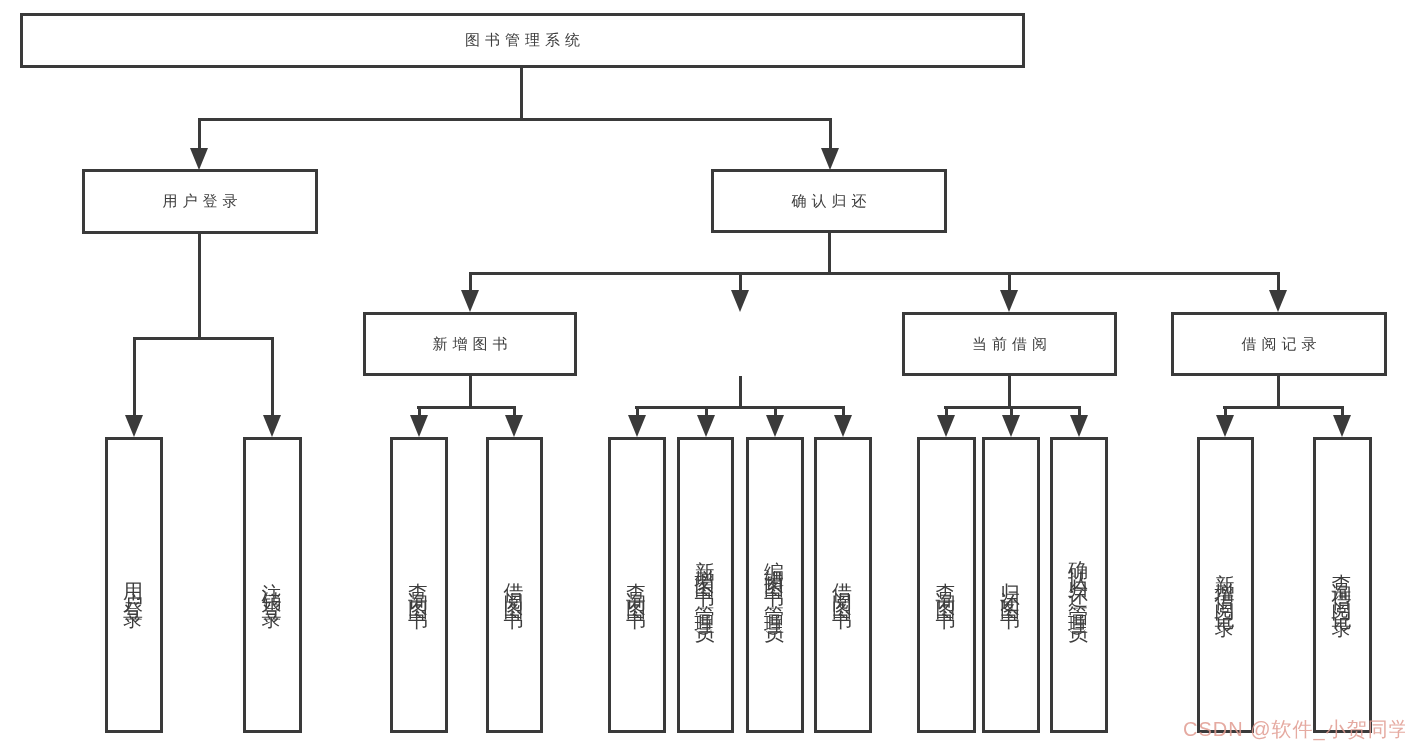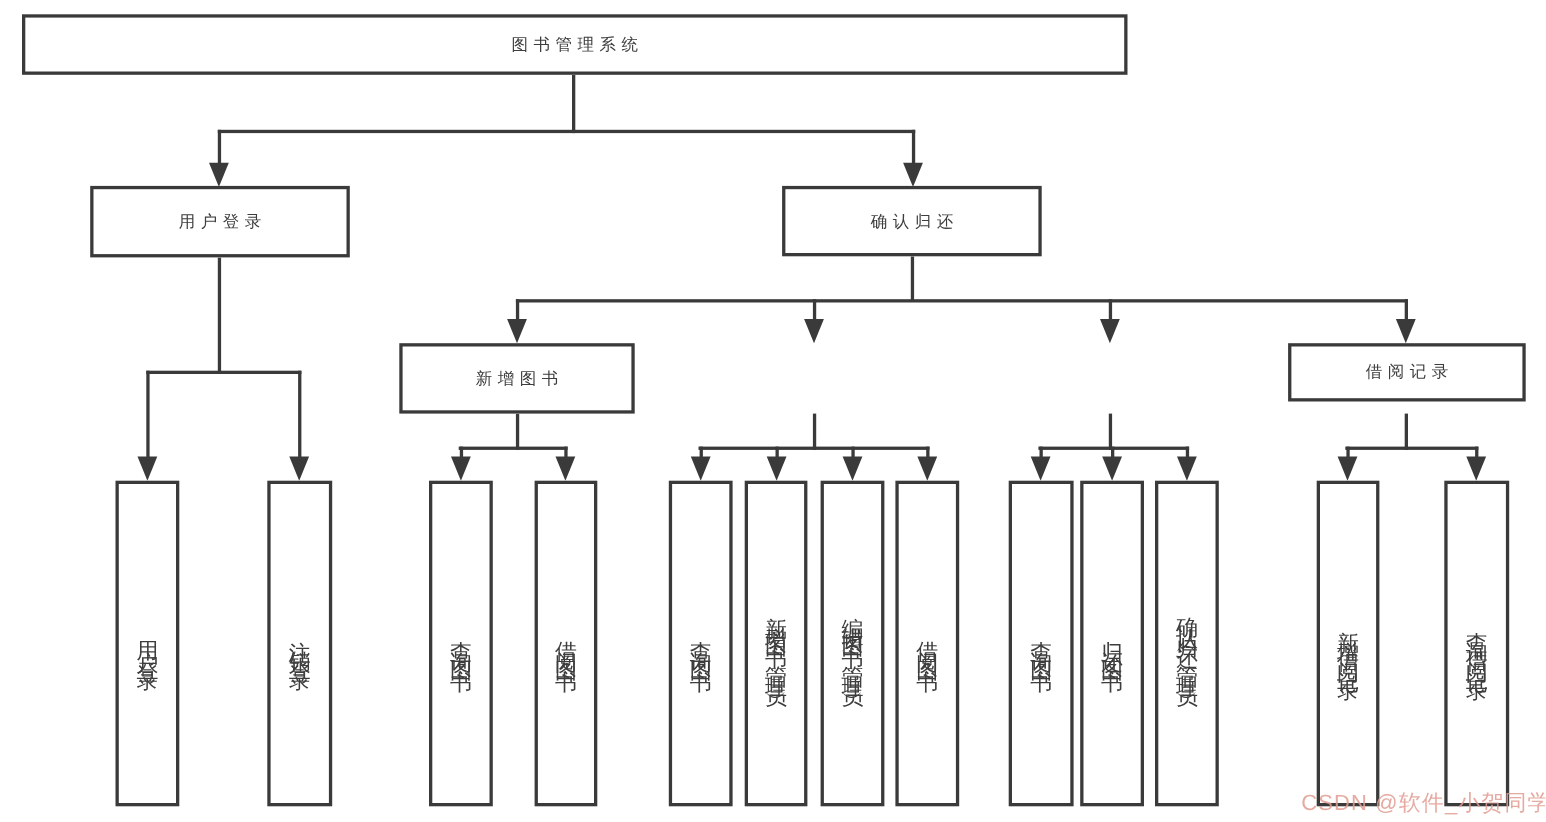--- a/index.html
+++ b/index.html
@@ -124,22 +124,25 @@
 
   <div class="nbox" style="left:711px;top:169px;width:236px;height:64px;">
     <span class="hlabel">确认归还</span>
   </div>
 
   <div class="nbox" style="left:363px;top:312px;width:214px;height:64px;">
     <span class="hlabel">新增图书</span>
   </div>
 
 
+  <div class="nbox" style="left:902px;top:312px;width:215px;height:64px;">
+    <span class="hlabel">当前借阅</span>
+  </div>
 
-  <div class="nbox" style="left:1171px;top:312px;width:216px;height:53px;">
+  <div class="nbox" style="left:1171px;top:312px;width:216px;height:64px;">
     <span class="hlabel">借阅记录</span>
   </div>
 
   <div class="nbox" style="left:105px;top:437px;width:58px;height:296px;">
     <span class="vlabel">用户登录</span>
   </div>
   <div class="nbox" style="left:243px;top:437px;width:59px;height:296px;">
     <span class="vlabel">注销登录</span>
   </div>
 

